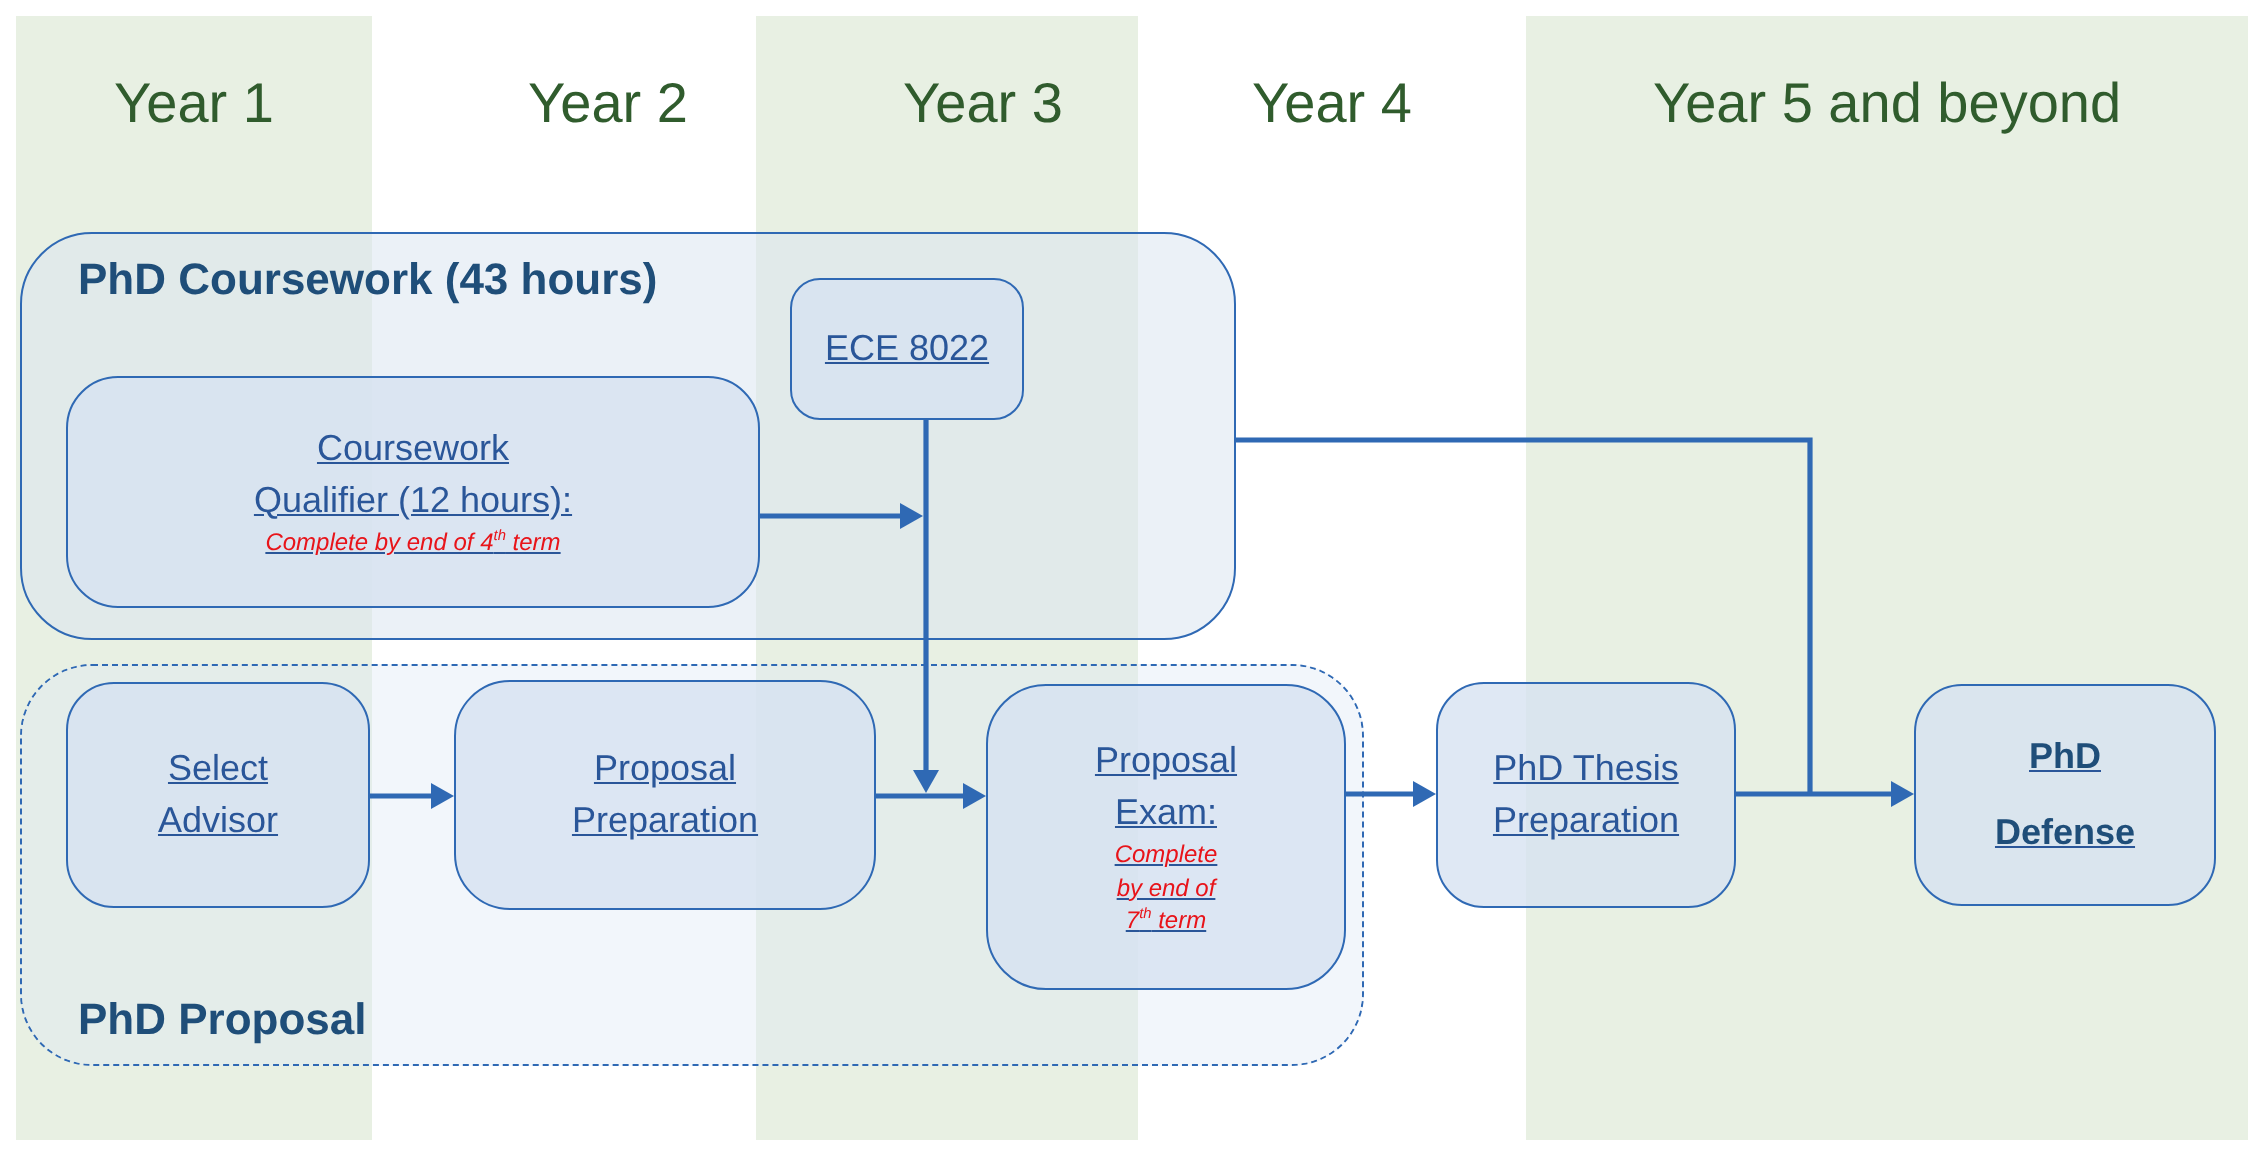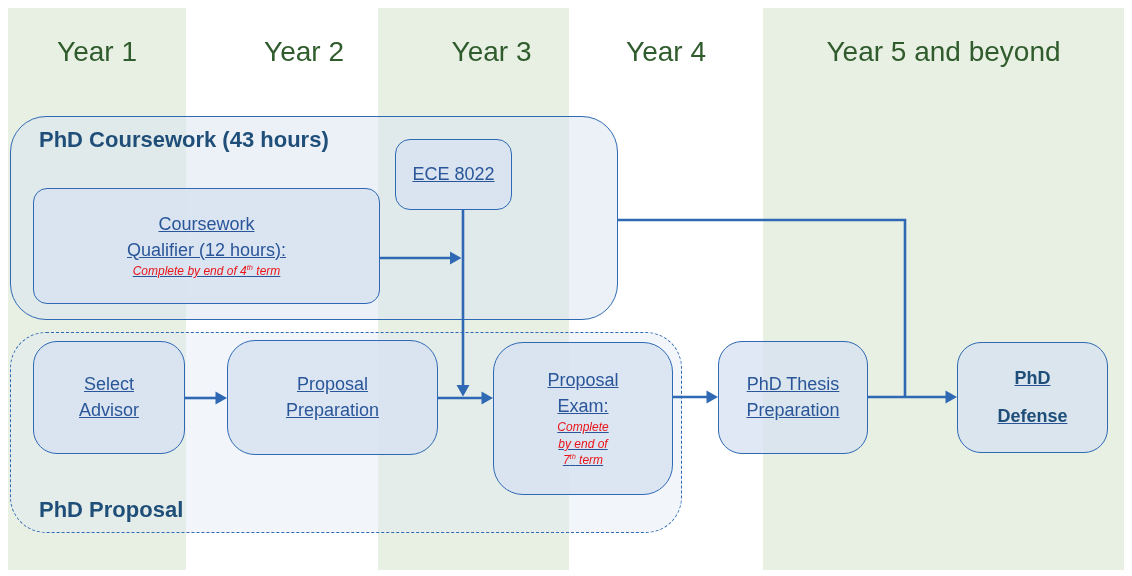--- a/index.html
+++ b/index.html
@@ -66,21 +66,21 @@
   <div class="year-header" style="left:763px;width:361px;text-align:right;">Year 5 and beyond</div>
 
   <div class="container-box solid z1" style="left:10px;top:116px;width:608px;height:204px;padding-left:15px;">
     <div class="container-title" style="top:10px;">PhD Coursework (43 hours)</div>
   </div>
 
   <div class="container-box dashed z1" style="left:10px;top:332px;width:672px;height:201px;">
     <div class="container-title" style="top:164px;">PhD Proposal</div>
   </div>
 
-  <div class="node z2" style="left:33px;top:188px;width:347px;height:116px;border-radius:14px;">
+  <div class="node z2" style="left:33px;top:188px;width:347px;height:116px;border-radius:26px;">
     <span>Coursework</span>
     <span>Qualifier (12 hours):</span>
     <span class="red"><span>Complete by end of 4</span><sup>th</sup><span> term</span></span>
   </div>
 
   <div class="node z2" style="left:395px;top:139px;width:117px;height:71px;border-radius:15px;">
     <span>ECE 8022</span>
   </div>
 
   <div class="node z2" style="left:33px;top:341px;width:152px;height:113px;border-radius:24px;">

